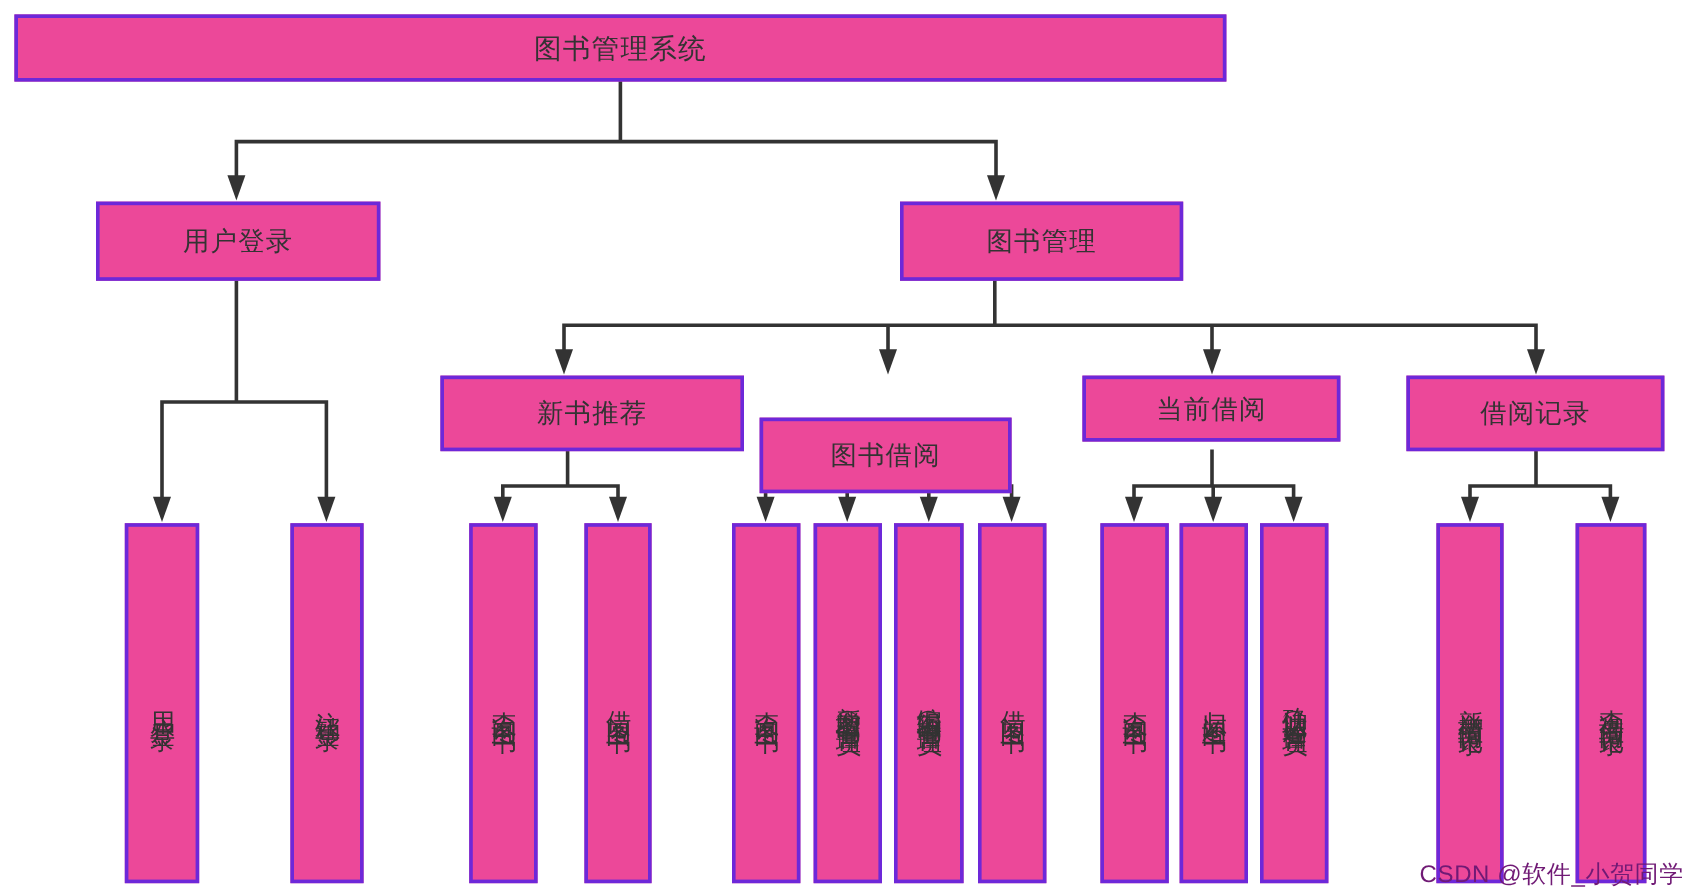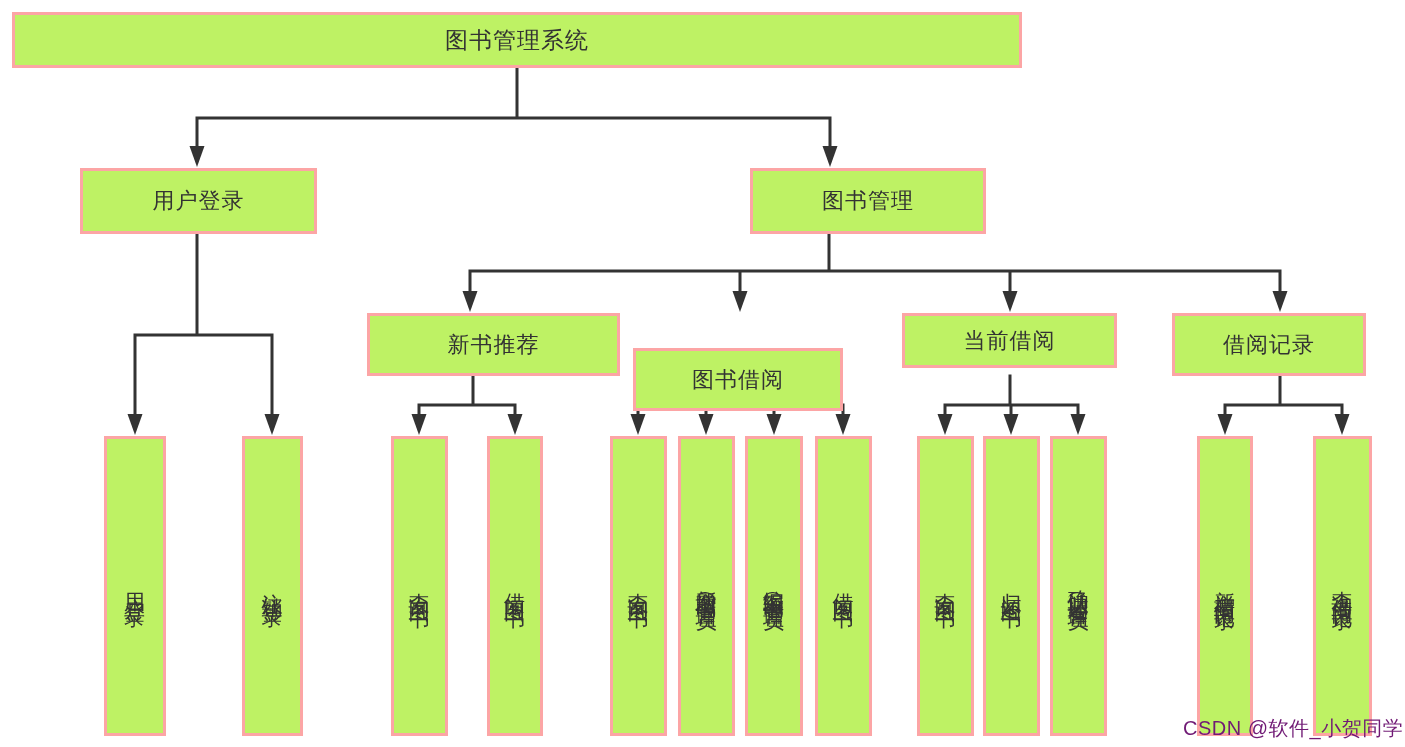--- a/index.html
+++ b/index.html
@@ -2,22 +2,22 @@
 <html><head>
 <meta charset="utf-8">
 <style>
   html,body{margin:0;padding:0;background:#ffffff;}
   .canvas{
     position:relative;width:1405px;height:747px;background:#ffffff;
     font-family:"Liberation Sans", sans-serif;color:#333333;overflow:hidden;
   }
   .connectors{position:absolute;left:0;top:0;width:1405px;height:747px;}
   .node{
-    position:absolute;box-sizing:border-box;background:#bef264;
-    border:3px solid #fca5a5;display:flex;align-items:center;justify-content:center;
+    position:absolute;box-sizing:border-box;background:#ec4899;
+    border:3px solid #6d28d9;display:flex;align-items:center;justify-content:center;
     font-size:22px;letter-spacing:1px;color:#333333;
   }
   .leaf{
     writing-mode:vertical-rl;text-orientation:mixed;
     font-size:21px;letter-spacing:5px;line-height:1;
   }
   .watermark{
     position:absolute;left:1183px;top:715px;width:215px;
     font-size:20px;color:#701a75;letter-spacing:0.5px;white-space:nowrap;
   }
@@ -71,21 +71,21 @@
   </svg>
 
   <div class="node" style="left:12px;top:12px;width:1010px;height:56px;font-size:23px;">图书管理系统</div>
 
   <div class="node" style="left:80px;top:168px;width:237px;height:66px;">用户登录</div>
   <div class="node" style="left:750px;top:168px;width:236px;height:66px;text-align:right;">图书管理</div>
 
   <div class="node" style="left:367px;top:313px;width:253px;height:63px;">新书推荐</div>
   <div class="node" style="left:633px;top:313px;width:210px;height:63px;margin-top:35px;">图书借阅</div>
   <div class="node" style="left:902px;top:313px;width:215px;height:55px;">当前借阅</div>
-  <div class="node" style="left:1172px;top:313px;width:194px;height:63px;">借阅记录</div>
+  <div class="node" style="left:1172px;top:313px;width:215px;height:63px;">借阅记录</div>
 
   <div class="node leaf" style="left:104px;top:436px;width:62px;height:300px;">用户登录</div>
   <div class="node leaf" style="left:242px;top:436px;width:61px;height:300px;">注销登录</div>
 
   <div class="node leaf" style="left:391px;top:436px;width:57px;height:300px;">查询图书</div>
   <div class="node leaf" style="left:487px;top:436px;width:56px;height:300px;">借阅图书</div>
 
   <div class="node leaf" style="left:610px;top:436px;width:57px;height:300px;">查询图书</div>
   <div class="node leaf" style="left:678px;top:436px;width:57px;height:300px;letter-spacing:3px;">新增图书（管理员）</div>
   <div class="node leaf" style="left:745px;top:436px;width:58px;height:300px;letter-spacing:3px;">编辑图书（管理员）</div>

